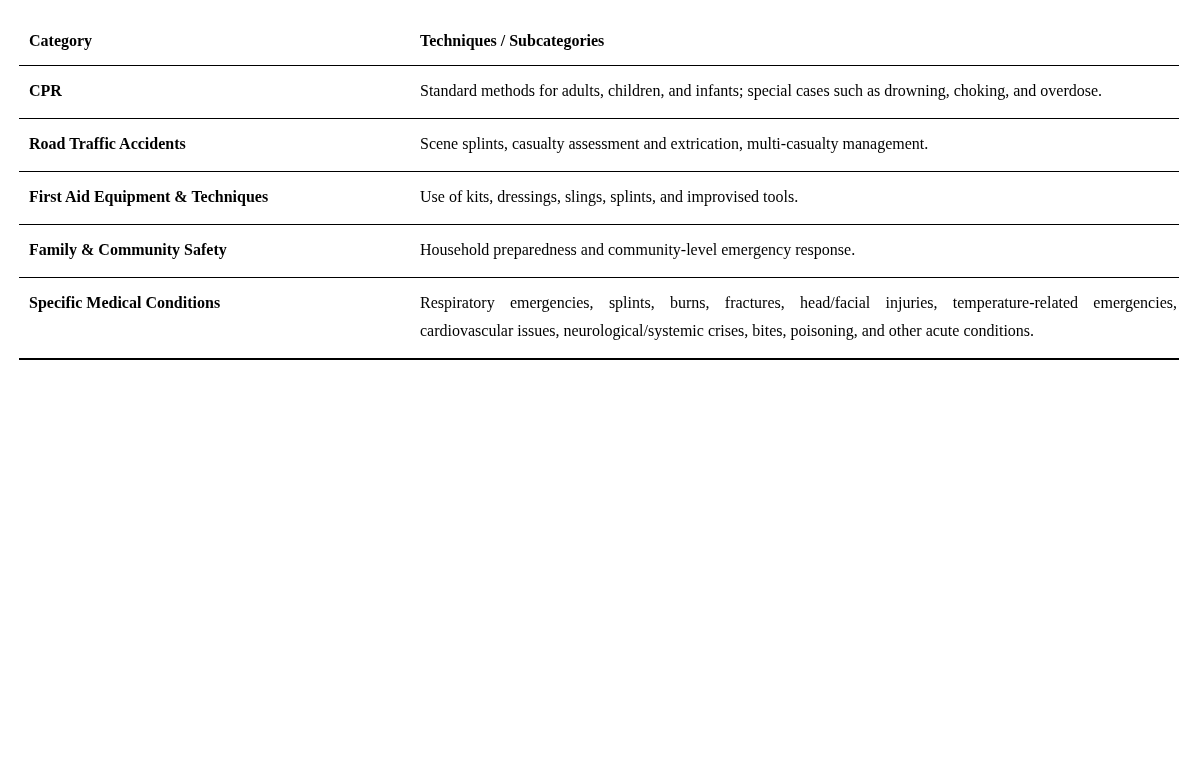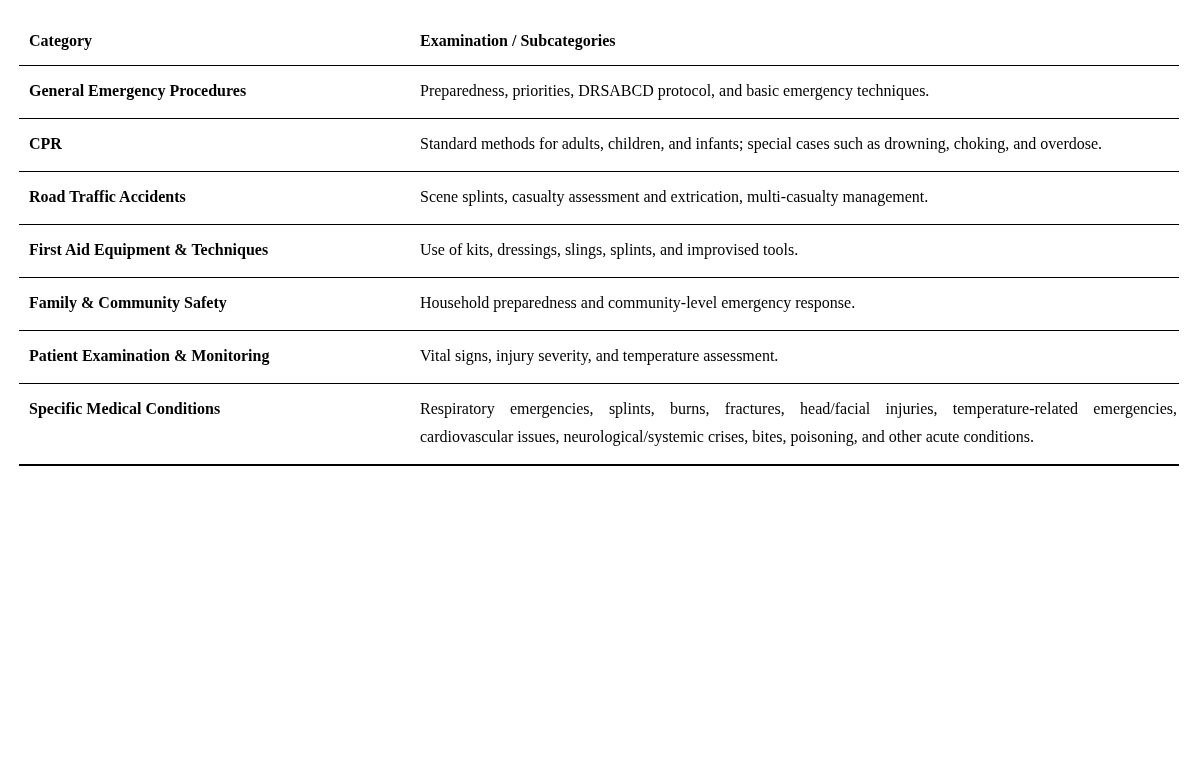--- a/index.html
+++ b/index.html
@@ -106,30 +106,26 @@
 
   <table class="spec-table">
     <colgroup>
       <col class="col-category">
       <col class="col-description">
     </colgroup>
 
     <thead>
       <tr class="rule-top">
         <th class="hcat">Category</th>
-        <th class="hdesc">Examination / Subcategories</th>
+        <th class="hdesc">Techniques / Subcategories</th>
       </tr>
     </thead>
 
     <tbody>
 
-      <tr>
-        <td class="cat spread">General Emergency Procedures</td>
-        <td class="desc">Preparedness, priorities, DRSABCD protocol, and basic emergency techniques.</td>
-      </tr>
 
       <tr>
         <td class="cat single">CPR</td>
         <td class="desc">Standard methods for adults, children, and infants; special cases such as drowning, choking, and overdose.</td>
       </tr>
 
       <tr>
         <td class="cat single">Road Traffic Accidents</td>
         <td class="desc">Scene splints, casualty assessment and extrication, multi-casualty management.</td>
       </tr>
@@ -138,24 +134,20 @@
       <tr>
         <td class="cat spread">First Aid Equipment &amp; Techniques</td>
         <td class="desc single">Use of kits, dressings, slings, splints, and improvised tools.</td>
       </tr>
 
       <tr>
         <td class="cat single">Family &amp; Community Safety</td>
         <td class="desc single">Household preparedness and community-level emergency response.</td>
       </tr>
 
-      <tr>
-        <td class="cat spread">Patient Examination &amp; Monitoring</td>
-        <td class="desc single">Vital signs, injury severity, and temperature assessment.</td>
-      </tr>
 
       <tr>
         <td class="cat single">Specific Medical Conditions</td>
         <td class="desc">Respiratory emergencies, splints, burns, fractures, head/facial injuries, temperature-related emergencies, cardiovascular issues, neurological/systemic crises, bites, poisoning, and other acute conditions.</td>
       </tr>
 
 
     </tbody>
 
     <tfoot>

